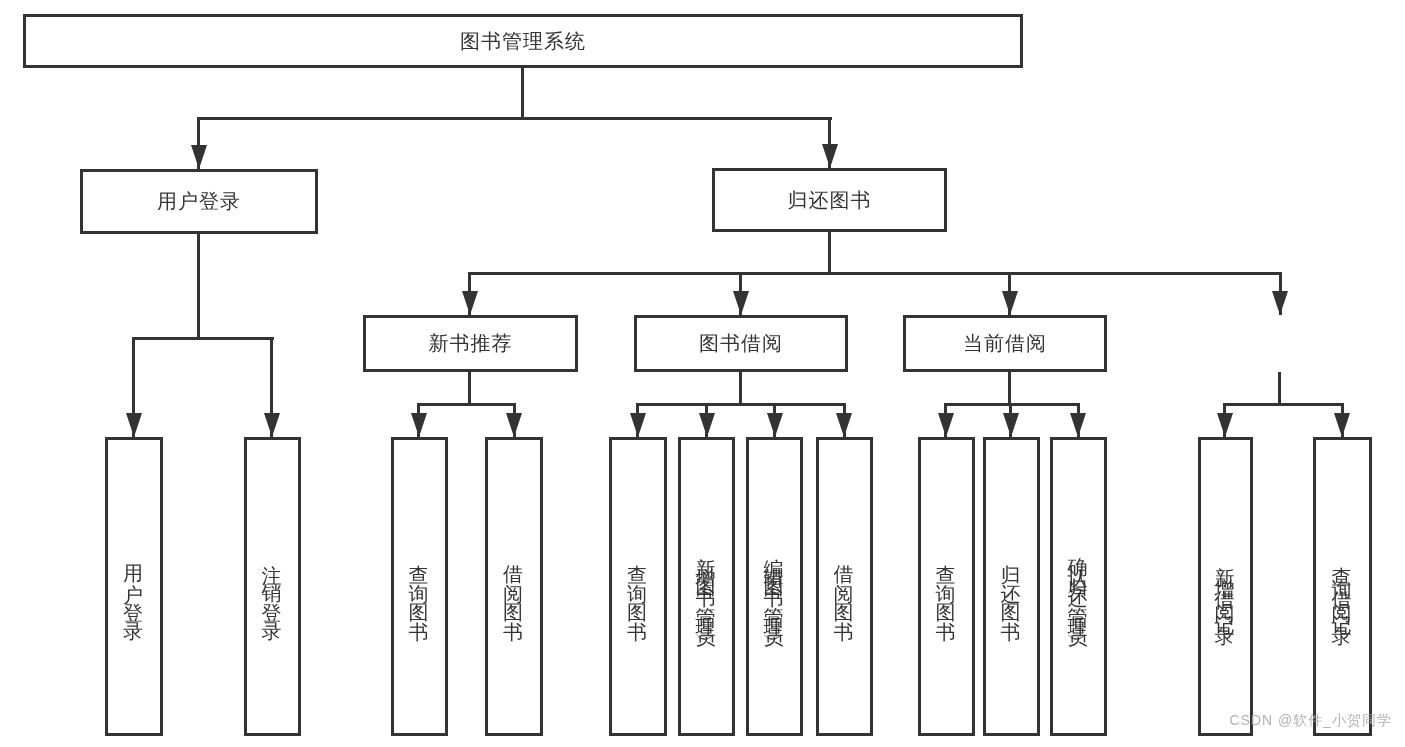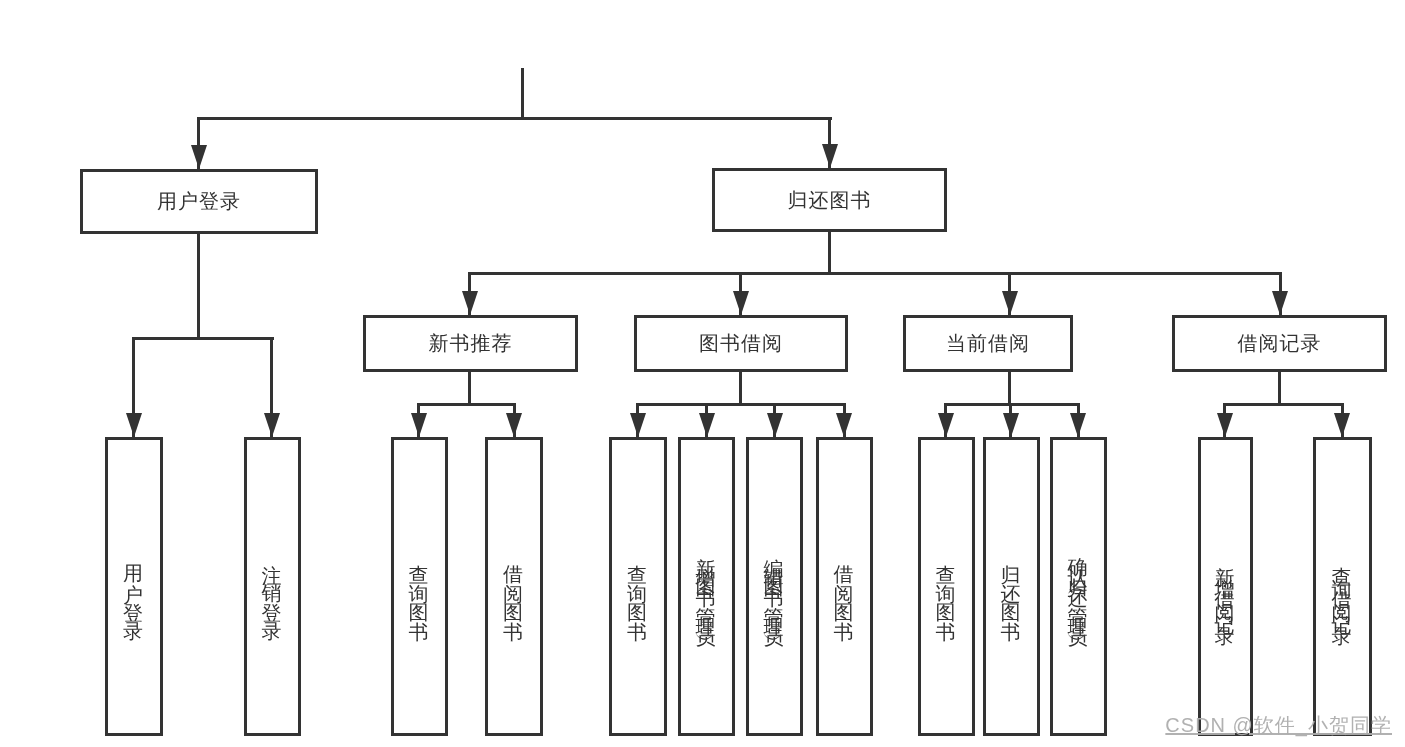--- a/index.html
+++ b/index.html
@@ -40,56 +40,55 @@
   .hl{position:absolute;height:3px;background:#333;}
   .ah{
     position:absolute;width:0;height:0;
     border-left:8px solid transparent;
     border-right:8px solid transparent;
     border-top:24px solid #333;
   }
   .watermark{
     position:absolute;
     right:13px;top:712px;
-    font-size:20px;
+    font-size:14px;
     color:rgba(173,173,173,0.95);
     letter-spacing:1px;
     z-index:5;
-    text-decoration:underline;
   }
 </style>
 </head>
 <body>
 
 <div class="diagram">
 
+  <div class="hbox" style="left:23px;top:14px;width:1000px;height:54px;">
+    <span>图书管理系统</span>
+  </div>
 
   <div class="hbox" style="left:80px;top:169px;width:238px;height:65px;">
     <span>用户登录</span>
   </div>
 
   <div class="hbox" style="left:712px;top:168px;width:235px;height:64px;">
     <span>归还图书</span>
   </div>
 
   <div class="hbox" style="left:634px;top:315px;width:214px;height:57px;">
     <span>图书借阅</span>
   </div>
 
   <div class="hbox" style="left:363px;top:315px;width:215px;height:57px;">
     <span>新书推荐</span>
   </div>
 
-  <div class="hbox" style="left:903px;top:315px;width:170px;height:57px;">
+  <div class="hbox" style="left:903px;top:315px;width:204px;height:57px;">
     <span>当前借阅</span>
   </div>
 
-  <div class="hbox" style="left:1172px;top:315px;width:215px;height:57px;">
-    <span>借阅记录</span>
-  </div>
 
   <div class="vbox" style="left:105px;top:437px;width:58px;height:299px;">
     <span class="vtext ls-wide">用户登录</span>
   </div>
 
   <div class="vbox" style="left:244px;top:437px;width:57px;height:299px;">
     <span class="vtext ls-wide">注销登录</span>
   </div>
 
   <div class="vbox" style="left:391px;top:437px;width:57px;height:299px;">

